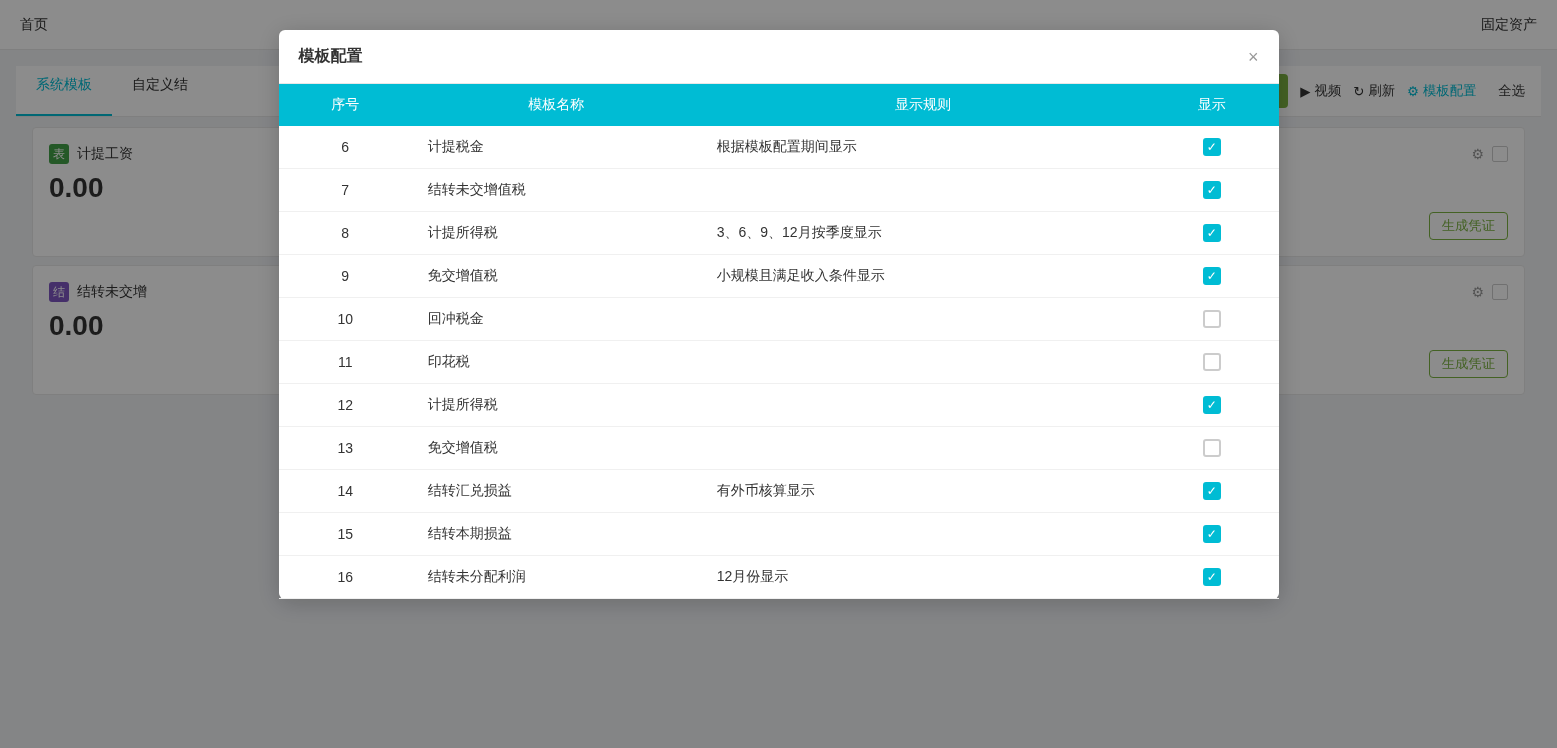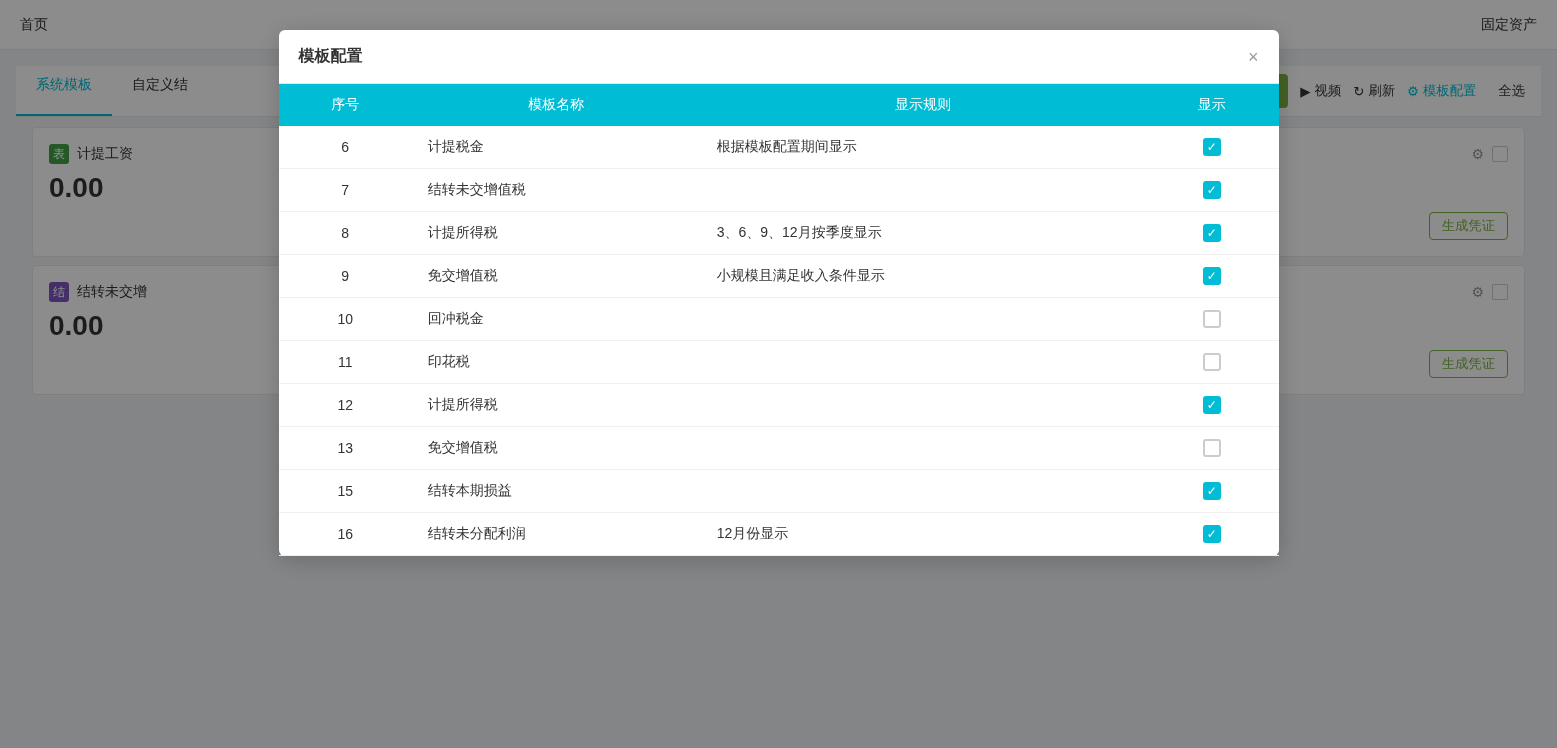--- a/index.html
+++ b/index.html
@@ -506,20 +506,30 @@
                 <td>13</td>
                 <td>免交增值税</td>
                 <td></td>
                 <td>
                   <div class="checkbox-wrapper">
                     <div class="custom-checkbox"></div>
                   </div>
                 </td>
               </tr>
               <tr>
+                <td>14</td>
+                <td>结转汇兑损益</td>
+                <td>有外币核算显示</td>
+                <td>
+                  <div class="checkbox-wrapper">
+                    <div class="custom-checkbox checked"></div>
+                  </div>
+                </td>
+              </tr>
+              <tr>
                 <td>15</td>
                 <td>结转本期损益</td>
                 <td></td>
                 <td>
                   <div class="checkbox-wrapper">
                     <div class="custom-checkbox checked"></div>
                   </div>
                 </td>
               </tr>
               <tr>

